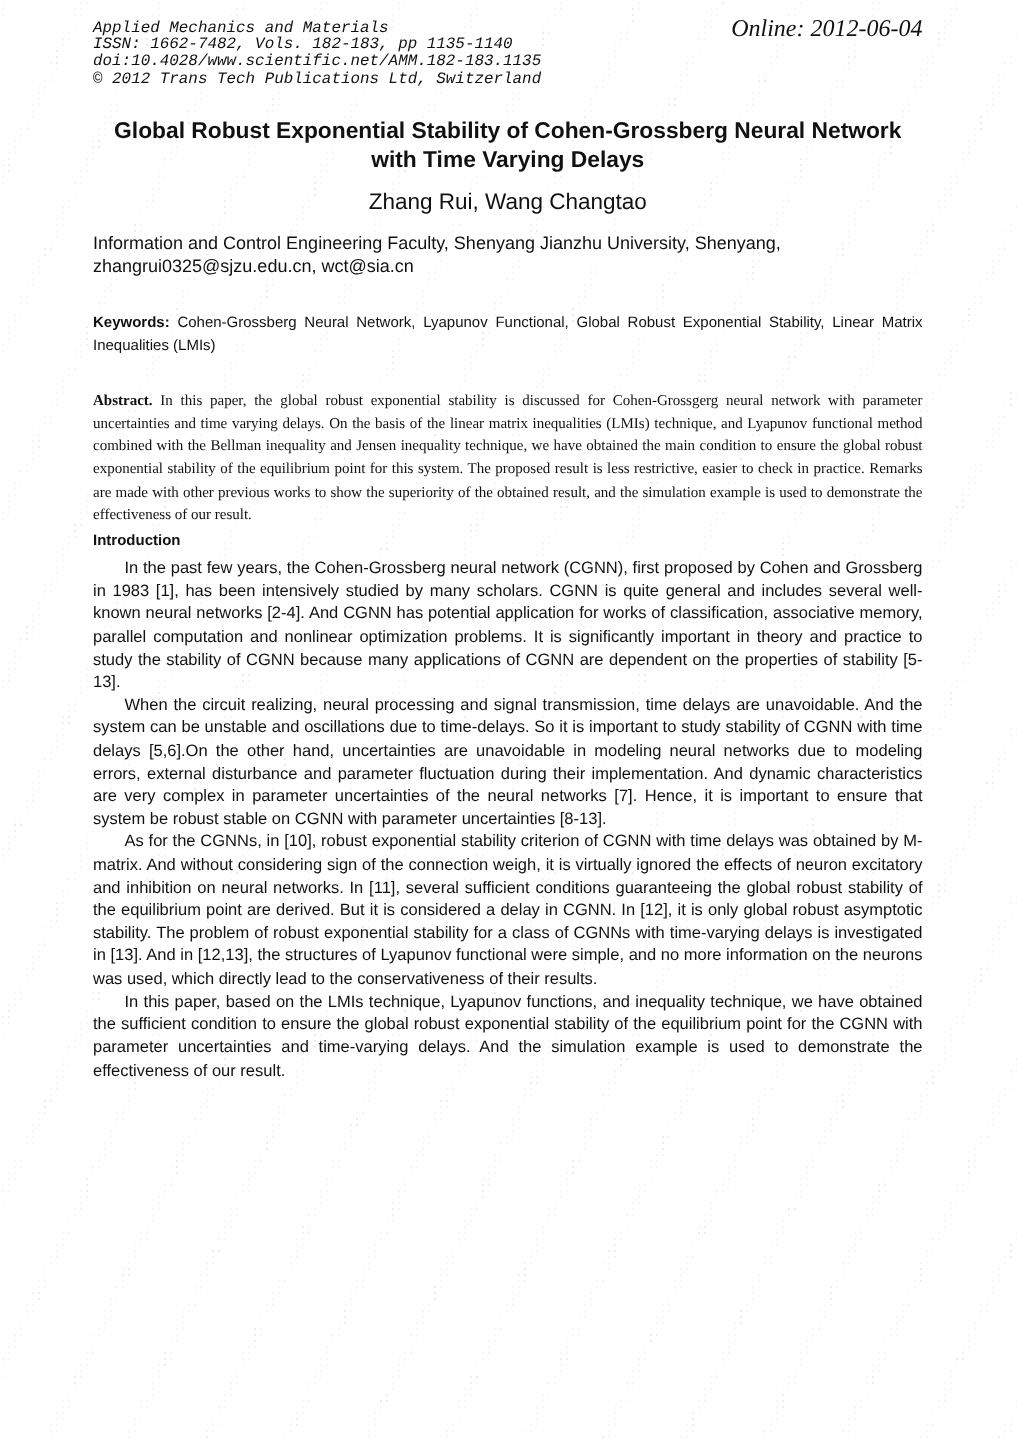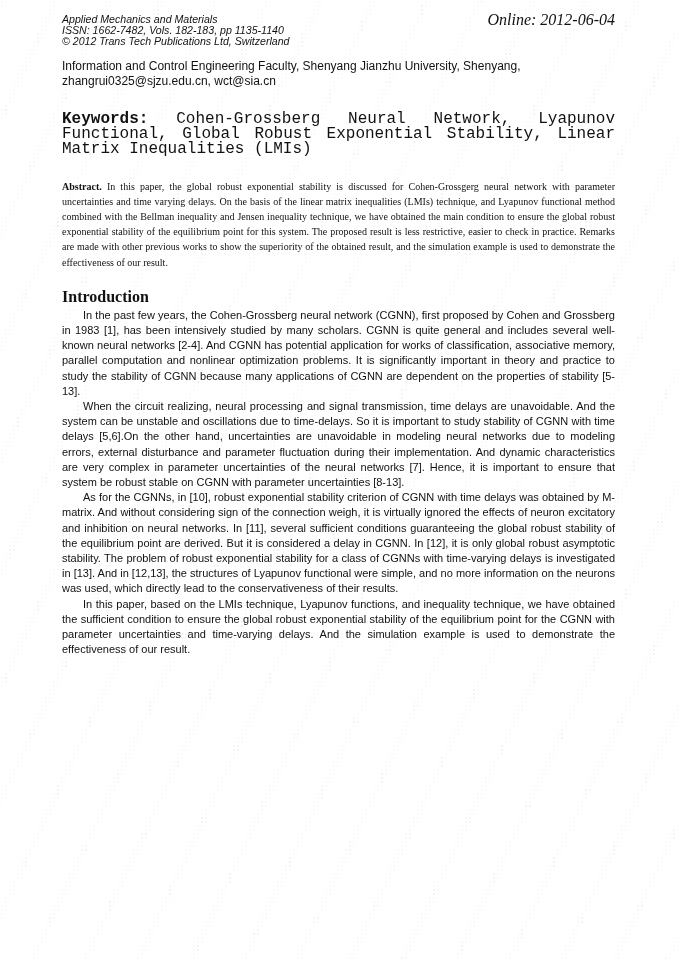--- a/index.html
+++ b/index.html
@@ -26,21 +26,21 @@
         repeating-linear-gradient(65deg, rgba(255,255,255,0.0) 0px, rgba(255,255,255,0.0) 6px, rgba(255,255,255,0.55) 6px, rgba(255,255,255,0.55) 60px);
       pointer-events: none;
     }
     .page {
       position: absolute;
       left: 62px;
       top: 14px;
       width: 553px;
     }
     .meta {
-      font-family: Liberation Sans, sans-serif;
+      font-family: Liberation Mono, monospace;
       font-style: italic;
       font-size: 10.6px;
       line-height: 11.2px;
       color: #111;
     }
     .online {
       position: absolute;
       right: 0;
       top: 0;
       font-family: "Liberation Serif", serif;
@@ -65,39 +65,39 @@
     }
     .affil {
       margin-top: 11px;
       text-align: left;
       font-family: "Liberation Sans", sans-serif;
       font-size: 12px;
       line-height: 15px;
     }
     .keywords {
       margin-top: 23px;
-      font-family: Liberation Mono, monospace;
-      font-size: 16px;
+      font-family: Liberation Sans, sans-serif;
+      font-size: 10px;
       line-height: 15px;
       text-align: justify;
     }
     .keywords b { font-weight: bold; }
     .abstract {
       margin-top: 22px;
       font-family: "Liberation Serif", serif;
       font-size: 10px;
       line-height: 15.2px;
       text-align: justify;
     }
     .abstract b { font-weight: bold; }
     .section-head {
-      margin-top: 19px;
-      font-family: Liberation Serif, serif;
+      margin-top: 2px;
+      font-family: Liberation Sans, sans-serif;
       font-weight: bold;
-      font-size: 16px;
+      font-size: 10px;
       line-height: 15px;
     }
     .para {
       font-family: Liberation Sans, sans-serif;
       font-size: 11px;
       line-height: 15.2px;
       text-align: justify;
       text-indent: 21px;
       margin: 0;
     }
@@ -107,24 +107,30 @@
 <body>
 
 <div class="page-bg-mask"></div>
 
 <div class="page">
   <div class="online">Online: 2012-06-04</div>
 
   <div class="meta">
     <div>Applied Mechanics and Materials</div>
     <div>ISSN: 1662-7482, Vols. 182-183, pp 1135-1140</div>
+    <div>doi:10.4028/www.scientific.net/AMM.182-183.1135</div>
     <div>© 2012 Trans Tech Publications Ltd, Switzerland</div>
   </div>
 
+  <div class="title">
+    <div>Global Robust Exponential Stability of Cohen-Grossberg Neural Network</div>
+    <div>with Time Varying Delays</div>
+  </div>
 
+  <div class="authors">Zhang Rui, Wang Changtao</div>
 
   <div class="affil">
     <div>Information and Control Engineering Faculty, Shenyang Jianzhu University, Shenyang,</div>
     <div>zhangrui0325@sjzu.edu.cn, wct@sia.cn</div>
   </div>
 
   <div class="keywords"><b>Keywords:</b><span> Cohen-Grossberg Neural Network, Lyapunov Functional, Global Robust Exponential Stability, Linear Matrix Inequalities (LMIs)</span></div>
 
   <div class="abstract"><b>Abstract.</b><span> In this paper, the global robust exponential stability is discussed for Cohen-Grossgerg neural network with parameter uncertainties and time varying delays. On the basis of the linear matrix inequalities (LMIs) technique, and Lyapunov functional method combined with the Bellman inequality and Jensen inequality technique, we have obtained the main condition to ensure the global robust exponential stability of the equilibrium point for this system. The proposed result is less restrictive, easier to check in practice. Remarks are made with other previous works to show the superiority of the obtained result, and the simulation example is used to demonstrate the effectiveness of our result.</span></div>
 

